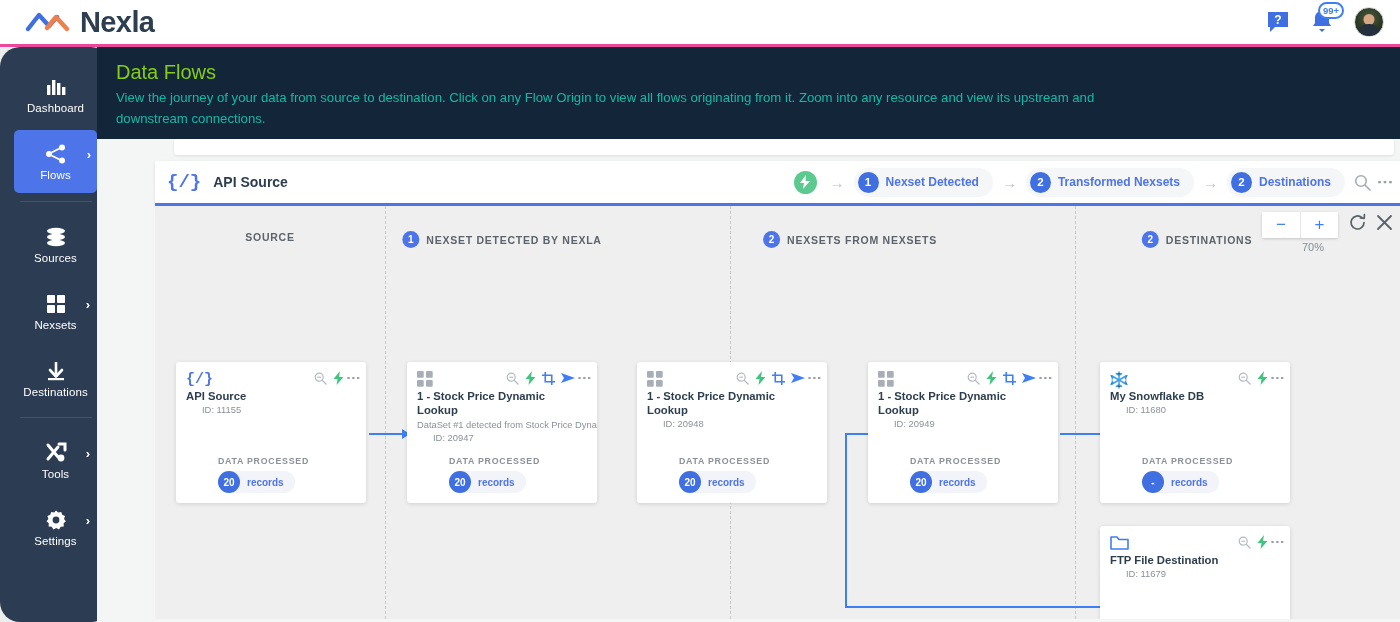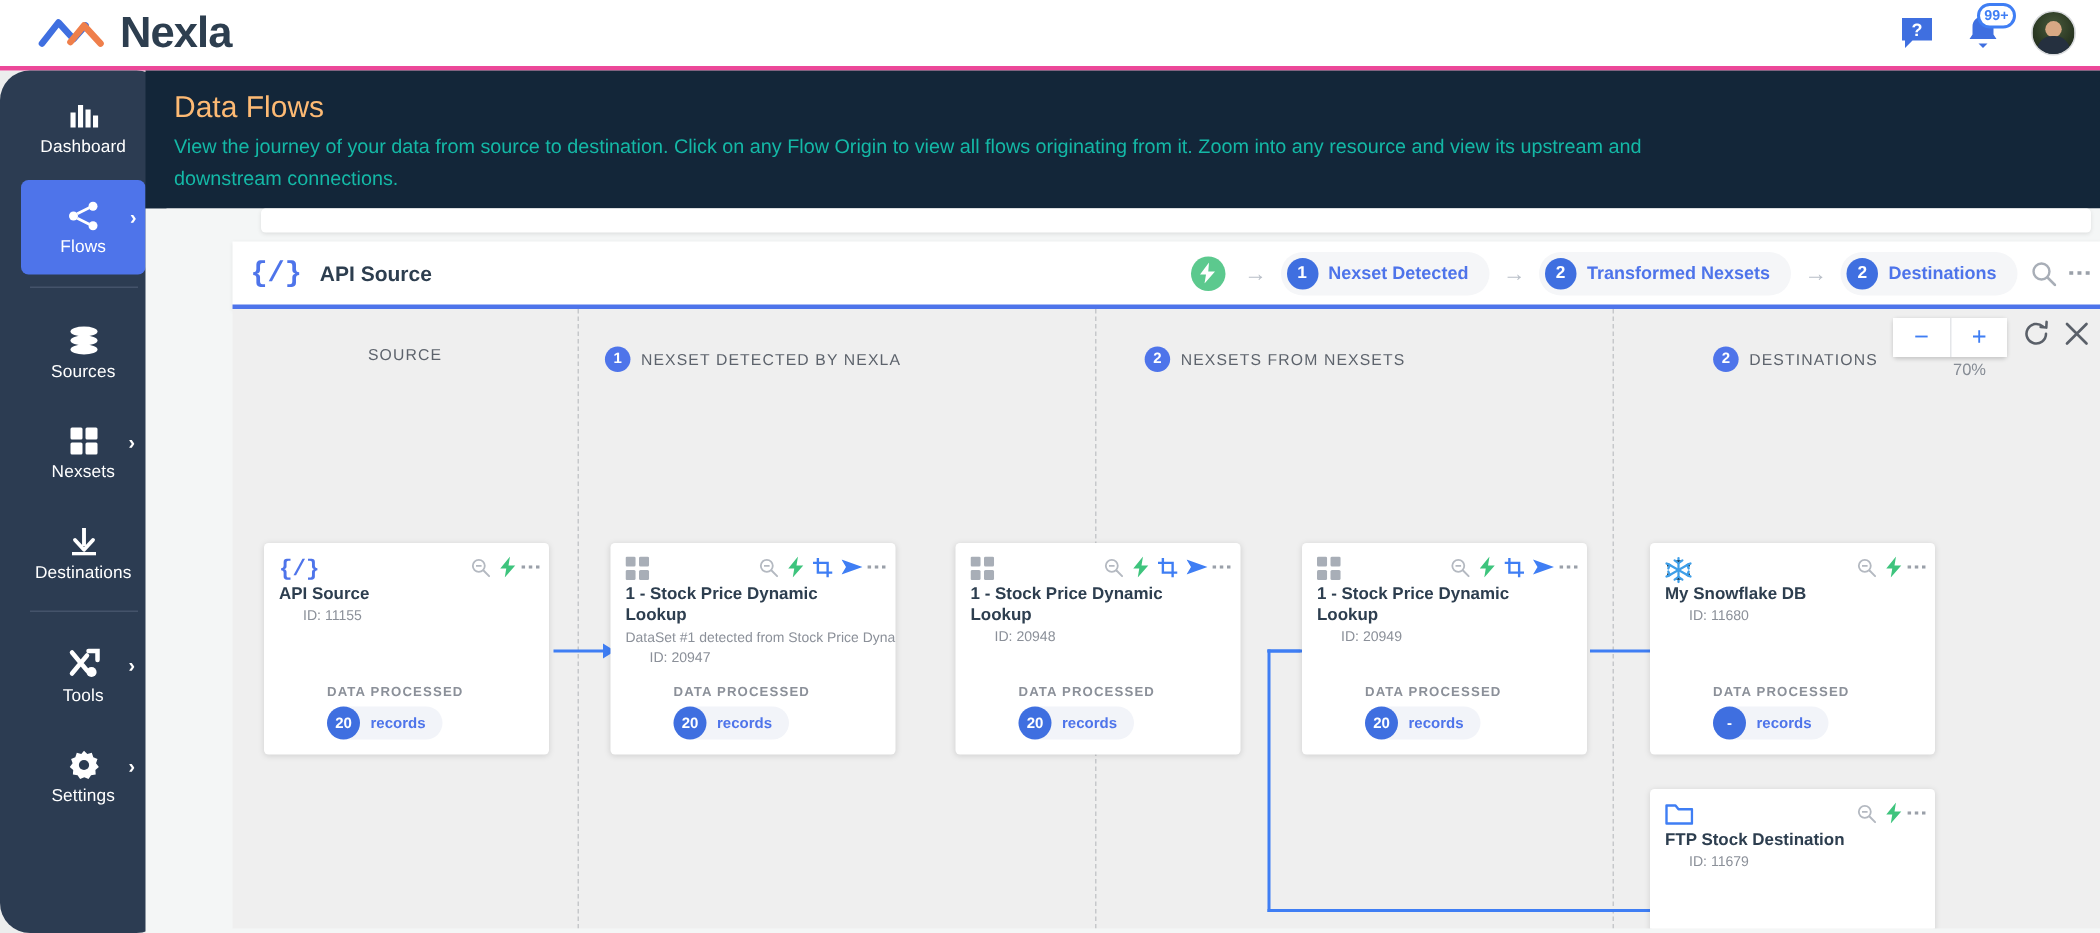--- a/index.html
+++ b/index.html
@@ -47,20 +47,21 @@
   .avatar::after {
     content: ""; position: absolute; left: 50%; top: 57%;
     width: 22px; height: 17px; border-radius: 10px 10px 0 0;
     background: #25303f; transform: translateX(-50%);
   }
 
   
   .sidebar {
     position: absolute; left: 0; top: 47px; width: 111px; height: 575px;
     background: #2c3c52;
+    padding-top: 10px;
     border-radius: 20px;
   }
   .nav-item {
     position: relative; width: 81px; margin: 0 auto;
     height: 62px; border-radius: 5px;
     display: flex; flex-direction: column; align-items: center; justify-content: center;
     color: #ffffff; cursor: pointer; margin-bottom: 5px;
   }
   .nav-item.active { background: #4e74ea; width: 83px; height: 63px; }
   .nav-label { font-size: 11.5px; margin-top: 3px; letter-spacing: 0.1px; }
@@ -70,21 +71,21 @@
   }
   .nav-sep { height: 1px; background: #44536a; width: 72px; margin: 8px auto 11px auto; }
   .sp-top { height: 6px; }
 
   
   .pagehead {
     position: absolute; left: 97px; top: 47px; width: 1303px; height: 92px;
     background: #132639;
     padding: 14px 0 0 19px;
   }
-  .ph-title { color: #fdba74; font-size: 20px; margin-bottom: 3px; }
+  .ph-title { color: #84cc16; font-size: 20px; margin-bottom: 3px; }
   .ph-desc {
     color: #14b8a6; font-size: 13.2px; line-height: 21px; width: 1050px;
   }
   .create-btn {
     position: absolute; right: 16px; top: 31px;
     background: #ef7f4b; color: #fff; border: none;
     font-size: 13.2px; font-weight: bold; letter-spacing: 0.7px;
     padding: 13px 22px; cursor: pointer;
     font-family: "Liberation Sans", sans-serif;
   }
@@ -173,21 +174,21 @@
   .col-head {
     position: absolute; top: 25px; display: flex; align-items: center; gap: 7px;
     transform: translateX(-50%);
   }
   .col-head-num {
     width: 17px; height: 17px; border-radius: 50%; background: #4e74ea;
     color: #fff; font-size: 10px; font-weight: bold;
     display: flex; align-items: center; justify-content: center;
   }
   .col-head-label {
-    font-size: 10.5px; color: #5d636c; letter-spacing: 0.75px; font-weight: normal; white-space: nowrap;
+    font-size: 10.5px; color: #5d636c; letter-spacing: 0.75px; font-weight: bold; white-space: nowrap;
   }
 
   
   .node {
     position: absolute; background: #ffffff; border-radius: 3px;
     box-shadow: 0 1px 4px rgba(0,0,0,0.13);
     width: 190px; height: 141px; z-index: 4;
   }
   .node-top { display: flex; align-items: flex-start; padding: 9px 9px 0 10px; height: 26px; }
   .node-typeicon { flex: 0 0 auto; }
@@ -697,20 +698,20 @@
                 </svg>
             </span>
             <span class="act">
               <svg width="11" height="14" viewBox="0 0 11 14">
                   <path d="M7 0 L0.5 8 H4.5 L3.5 14 L10.5 6 H6 Z" fill="#3ec47d"></path>
                 </svg>
             </span>
             <span class="act-kebab">⋮</span>
           </span>
         </div>
-        <div class="node-title">FTP Stock Destination</div>
+        <div class="node-title">FTP File Destination</div>
         <div class="node-id">ID: 11679</div>
 
       </div>
 
     </div>
   </div>
 </div>
 
 </body></html>

